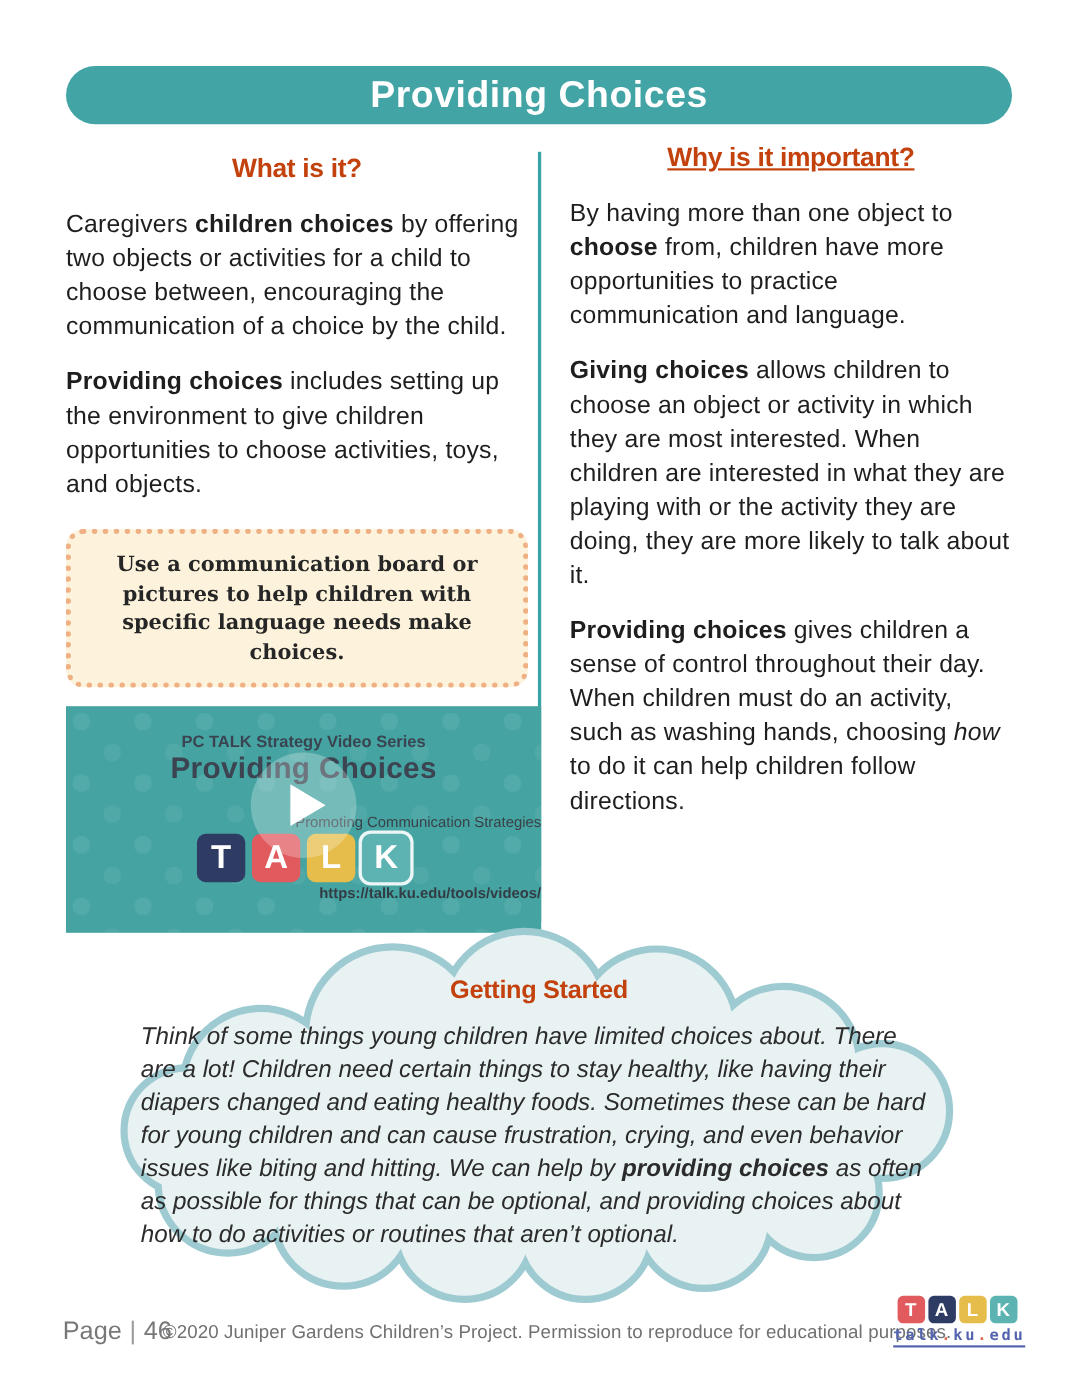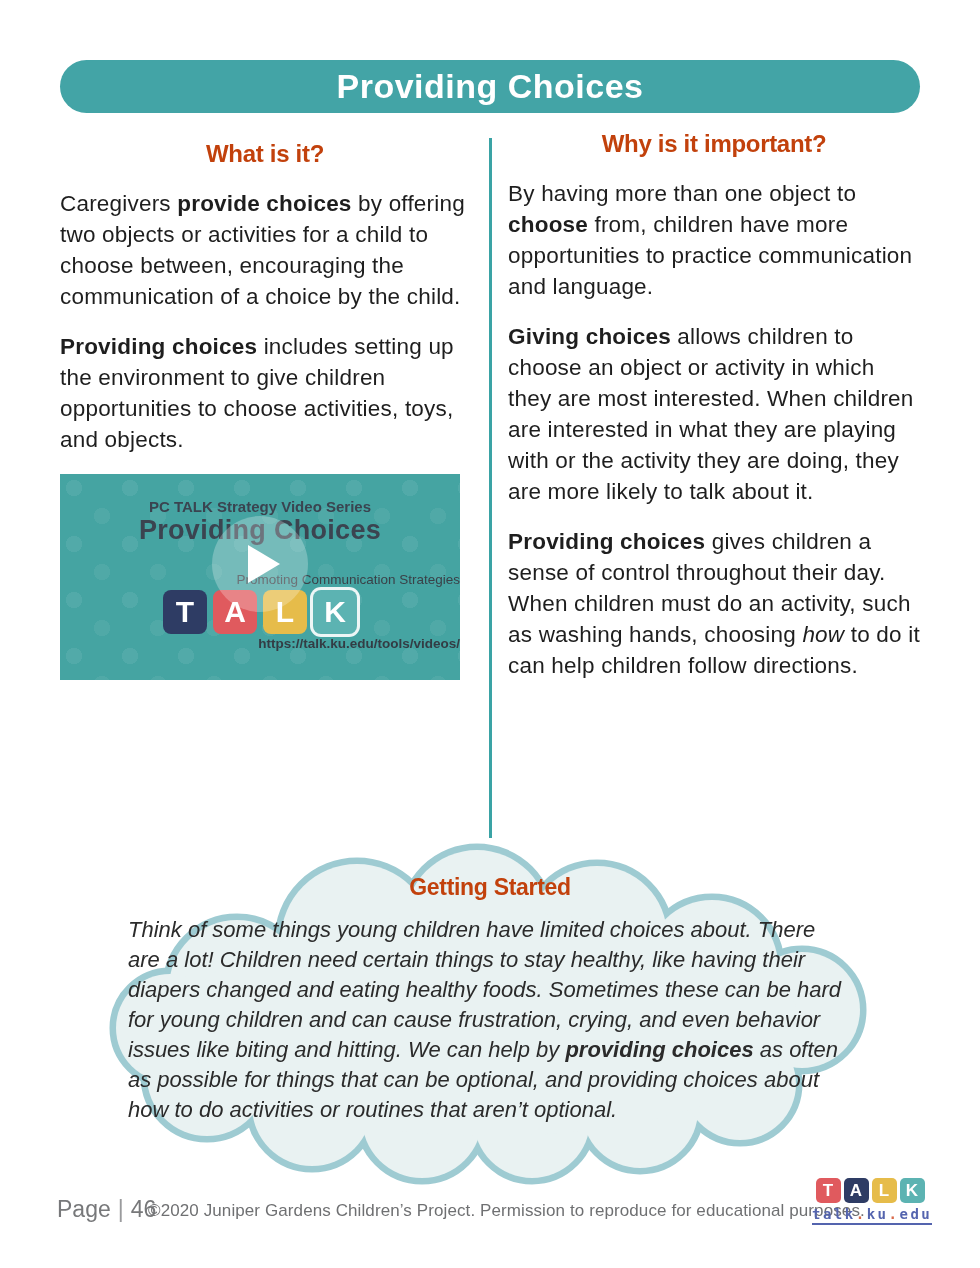--- a/index.html
+++ b/index.html
@@ -13,34 +13,34 @@
   .banner h1 { color:#fff; font-size:34px; font-weight:bold; letter-spacing:0.5px; }
 
   
   .cols { position:absolute; left:60px; top:130px; width:860px; display:flex; }
   .col-left { width:420px; }
   .col-right { width:422px; margin-left:38px; }
   .divider { position:absolute; left:429px; top:8px; width:3px; height:700px; background:#3aa3a5; }
 
   .marker-head { font-weight:800; font-size:24px; color:#c2410c; text-align:center; letter-spacing:-0.3px; }
   .col-left .marker-head { margin:10px 0 20px 0; }
-  .col-right .marker-head { margin:0 0 20px 0; }
+  .col-right .marker-head { margin:0 0 20px 0;text-decoration:underline; }
 
   .body-p { font-size:22.5px; line-height:31px; color:#1e1e1e; letter-spacing:0.2px; margin-bottom:19px; }
   .b { font-weight:bold; }
   .i { font-style:italic; }
 
   
   .callout { margin-top:26px; background:#fdf3dc; border:5px dotted #efb083; border-radius:16px;
     padding:14px 20px; }
   .callout p { font-family:"DejaVu Serif", serif; font-weight:bold; font-size:19px; line-height:26.5px;
     text-align:center; color:#262626; }
 
   
-  .video { position:relative; margin-top:17px; width:400px; height:206px; overflow:hidden;
+  .video { position:relative; margin-top:17px; width:432px; height:206px; overflow:hidden;
     background-color:#45a4a2;
     background-image:
       radial-gradient(circle at 14px 14px, rgba(255,255,255,0.07) 0 8px, rgba(0,0,0,0) 8px),
       radial-gradient(circle at 14px 14px, rgba(255,255,255,0.06) 0 8px, rgba(0,0,0,0) 8px);
     background-size:56px 56px; background-position:0 0, 28px 28px;
     cursor:pointer; }
   .video .series { margin-top:24px; text-align:center; font-size:15px; font-weight:bold; color:#3a4450; }
   .video .vtitle { text-align:center; font-size:27px; font-weight:bold; color:#3b4450; letter-spacing:0.3px; }
   .video .tagline { margin-top:26px; text-align:right; font-size:13.5px; color:#3a4148; }
   .video-logo { display:flex; justify-content:center; gap:6px; margin-top:3px; }
@@ -51,21 +51,21 @@
   .video .url { margin-top:2px; text-align:right; font-size:13.5px; font-weight:bold; color:#333c44; }
   .play { position:absolute; left:50%; top:90px; transform:translate(-50%,-50%);
     width:96px; height:96px; border-radius:50%; background:rgba(255,255,255,0.26);
     display:flex; align-items:center; justify-content:center; }
   .play .tri { width:0; height:0; border-top:19px solid transparent; border-bottom:19px solid transparent;
     border-left:32px solid #fff; margin-left:8px; }
 
   
   .cloud { position:absolute; left:72px; top:838px; width:836px; height:362px; }
   .cloud svg { position:absolute; left:0; top:0; }
-  .cloud .content { position:absolute; left:0; top:0; width:100%; height:100%; }
+  .cloud .content { position:absolute; left:0; top:12px; width:100%; height:100%; }
   .cloud .marker-head { margin-top:36px; font-size:23px; }
   .cloud .cbody { margin:14px auto 0 auto; width:724px; font-size:22px; line-height:30px;
     font-style:italic; color:#2b2b2b; }
 
   
   .footer-page { position:absolute; left:57px; top:1196px; font-size:23px; color:#77787a; }
   .footer-page .bar { color:#9a9b9d; padding:0 7px; font-weight:300; }
   .footer-copy { position:absolute; left:148px; top:1201px; font-size:17px; color:#6f7072; letter-spacing:0.1px; }
   .footer-logo { position:absolute; left:812px; top:1178px; width:116px; text-align:center; cursor:pointer; }
   .footer-logo .tiles { display:flex; justify-content:center; gap:3px; }
@@ -83,23 +83,26 @@
 
   <div class="banner">
     <h1>Providing Choices</h1>
   </div>
 
   <div class="cols">
     <div class="divider"></div>
 
     <div class="col-left">
       <div class="marker-head">What is it?</div>
-      <p class="body-p"><span>Caregivers </span><span class="b">provide choices</span><span> by offering two objects or activities for a child to choose between, encouraging the communication of a choice by the child.</span></p>
+      <p class="body-p"><span>Caregivers </span><span class="b">children choices</span><span> by offering two objects or activities for a child to choose between, encouraging the communication of a choice by the child.</span></p>
       <p class="body-p"><span class="b">Providing choices</span><span> includes setting up the environment to give children opportunities to choose activities, toys, and objects.</span></p>
 
+      <div class="callout">
+        <p>Use a communication board or pictures to help children with specific language needs make choices.</p>
+      </div>
 
       <div class="video">
         <div class="series">PC TALK Strategy Video Series</div>
         <div class="vtitle">Providing Choices</div>
         <div class="play">
           <div class="tri"></div>
         </div>
         <div class="tagline">Promoting Communication Strategies</div>
         <div class="video-logo">
             <span class="tile" style="background: rgb(46, 60, 100);">T</span>

